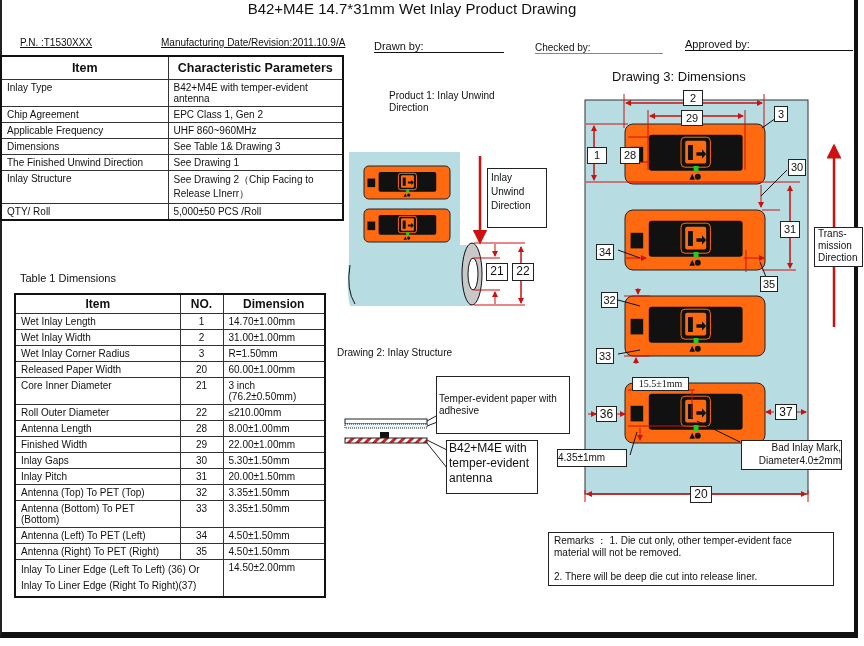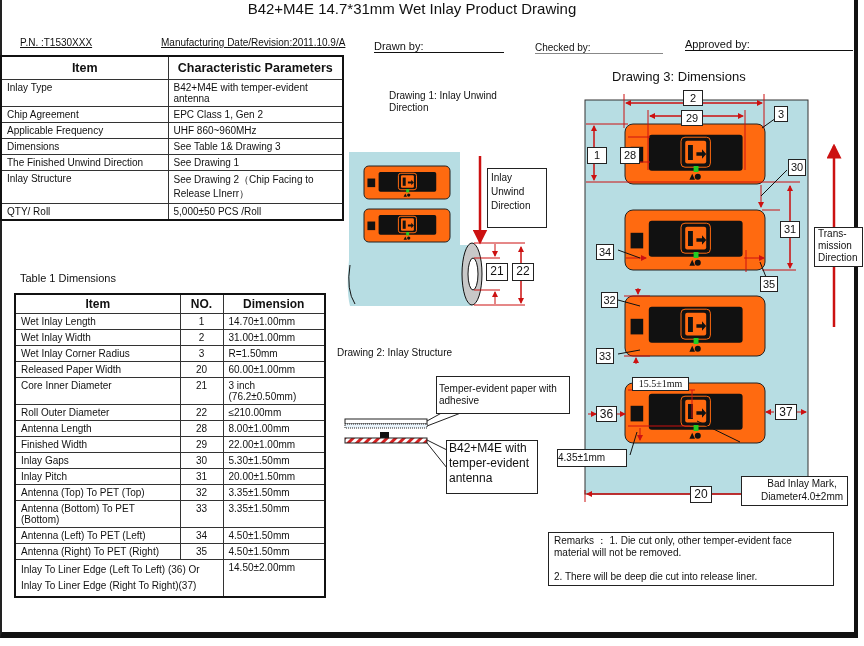--- a/index.html
+++ b/index.html
@@ -169,21 +169,21 @@
     </tbody>
   <tbody>
       <tr>
     <td colspan="2" style="line-height:16px;"><span>Inlay To Liner Edge (Left To Left) (36) Or</span><br><span>Inlay To Liner Edge (Right To Right)(37)</span></td>
     <td>14.50±2.00mm</td>
   </tr>
 </tbody>
   </table>
 
 <div class="abs lbl" style="left:389px;top:90px;">
-  <span>Drawing 1: Inlay  Unwind</span><br>
+  <span>Product 1: Inlay  Unwind</span><br>
   <span>Direction</span>
 </div>
 
 <div class="abs" style="left:612px;top:69px;font-size:13px;">Drawing 3: Dimensions</div>
 
 <div class="abs lbl" style="left:337px;top:347px;">Drawing 2: Inlay  Structure</div>
 
 <svg width="864" height="646">
   <defs>
     <pattern id="hatch" width="6" height="6" patternUnits="userSpaceOnUse" patternTransform="rotate(45)">
@@ -366,39 +366,39 @@
 </svg>
 
 <div class="box" style="left:487px;top:168px;width:52px;height:54px;text-align:left;padding:2px 3px;line-height:14px;font-size:10px;">
   <span>Inlay</span><br>
   <span>Unwind</span><br>
   <span>Direction</span>
 </div>
 <div class="box" style="left:486px;top:263px;width:20px;height:16px;font-size:12px;">21</div>
 <div class="box" style="left:512px;top:263px;width:20px;height:16px;font-size:12px;">22</div>
 
-<div class="box" style="left:436px;top:376px;width:128px;height:24px;text-align:left;padding:6px 2px;font-size:10px;line-height:12px;">Temper-evident paper with adhesive</div>
+<div class="box" style="left:436px;top:376px;width:128px;height:24px;text-align:left;padding:16px 2px;font-size:10px;line-height:12px;">Temper-evident paper with adhesive</div>
 <div class="box" style="left:446px;top:440px;width:86px;height:52px;text-align:left;padding:0 2px;font-size:12px;line-height:15px;">B42+M4E   with temper-evident antenna</div>
 
 <div class="box" style="left:683px;top:90px;width:18px;height:14px;">2</div>
 <div class="box" style="left:681px;top:110px;width:20px;height:14px;">29</div>
 <div class="box" style="left:774px;top:106px;width:12px;height:14px;">3</div>
 <div class="box" style="left:587px;top:147px;width:18px;height:15px;">1</div>
 <div class="box" style="left:620px;top:147px;width:18px;height:15px;">28</div>
 <div class="box" style="left:788px;top:159px;width:16px;height:15px;">30</div>
 <div class="box" style="left:780px;top:221px;width:18px;height:15px;">31</div>
 <div class="box" style="left:596px;top:244px;width:16px;height:14px;">34</div>
 <div class="box" style="left:760px;top:276px;width:16px;height:14px;">35</div>
 <div class="box" style="left:601px;top:292px;width:15px;height:14px;">32</div>
 <div class="box" style="left:596px;top:348px;width:16px;height:14px;">33</div>
 <div class="box" style="left:632px;top:377px;width:55px;height:12px;font-size:10px;line-height:12px;font-family:Liberation Serif, serif;">15.5±1mm</div>
 <div class="box" style="left:596px;top:406px;width:19px;height:14px;font-size:12px;">36</div>
 <div class="box" style="left:775px;top:404px;width:20px;height:14px;font-size:12px;">37</div>
 <div class="box" style="left:557px;top:449px;width:68px;height:16px;font-size:10px;line-height:16px;text-align:left;padding-left:0;">4.35±1mm</div>
-<div class="box" style="left:741px;top:440px;width:90px;height:28px;font-size:10px;line-height:13px;text-align:center;padding-left:15px;margin-top:36px;">Bad Inlay  Mark, Diameter4.0±2mm</div>
+<div class="box" style="left:741px;top:440px;width:90px;height:28px;font-size:10px;line-height:13px;text-align:right;padding-left:9px;">Bad Inlay  Mark, Diameter4.0±2mm</div>
 <div class="box" style="left:690px;top:486px;width:20px;height:15px;font-size:12px;">20</div>
 <div class="box" style="left:814px;top:227px;width:44px;height:38px;text-align:left;padding-left:3px;font-size:10px;line-height:12px;">
   <span>Trans-</span><br>
   <span>mission</span><br>
   <span>Direction</span>
 </div>
 
 <div class="box" style="left:548px;top:532px;width:274px;height:48px;text-align:left;padding:2px 5px;font-size:10px;line-height:12px;">
   <div>Remarks ：  1. Die cut only, other temper-evident face material will not be removed.</div>
   <div style="margin-top:12px;">2. There will be deep die cut into release liner.</div>

